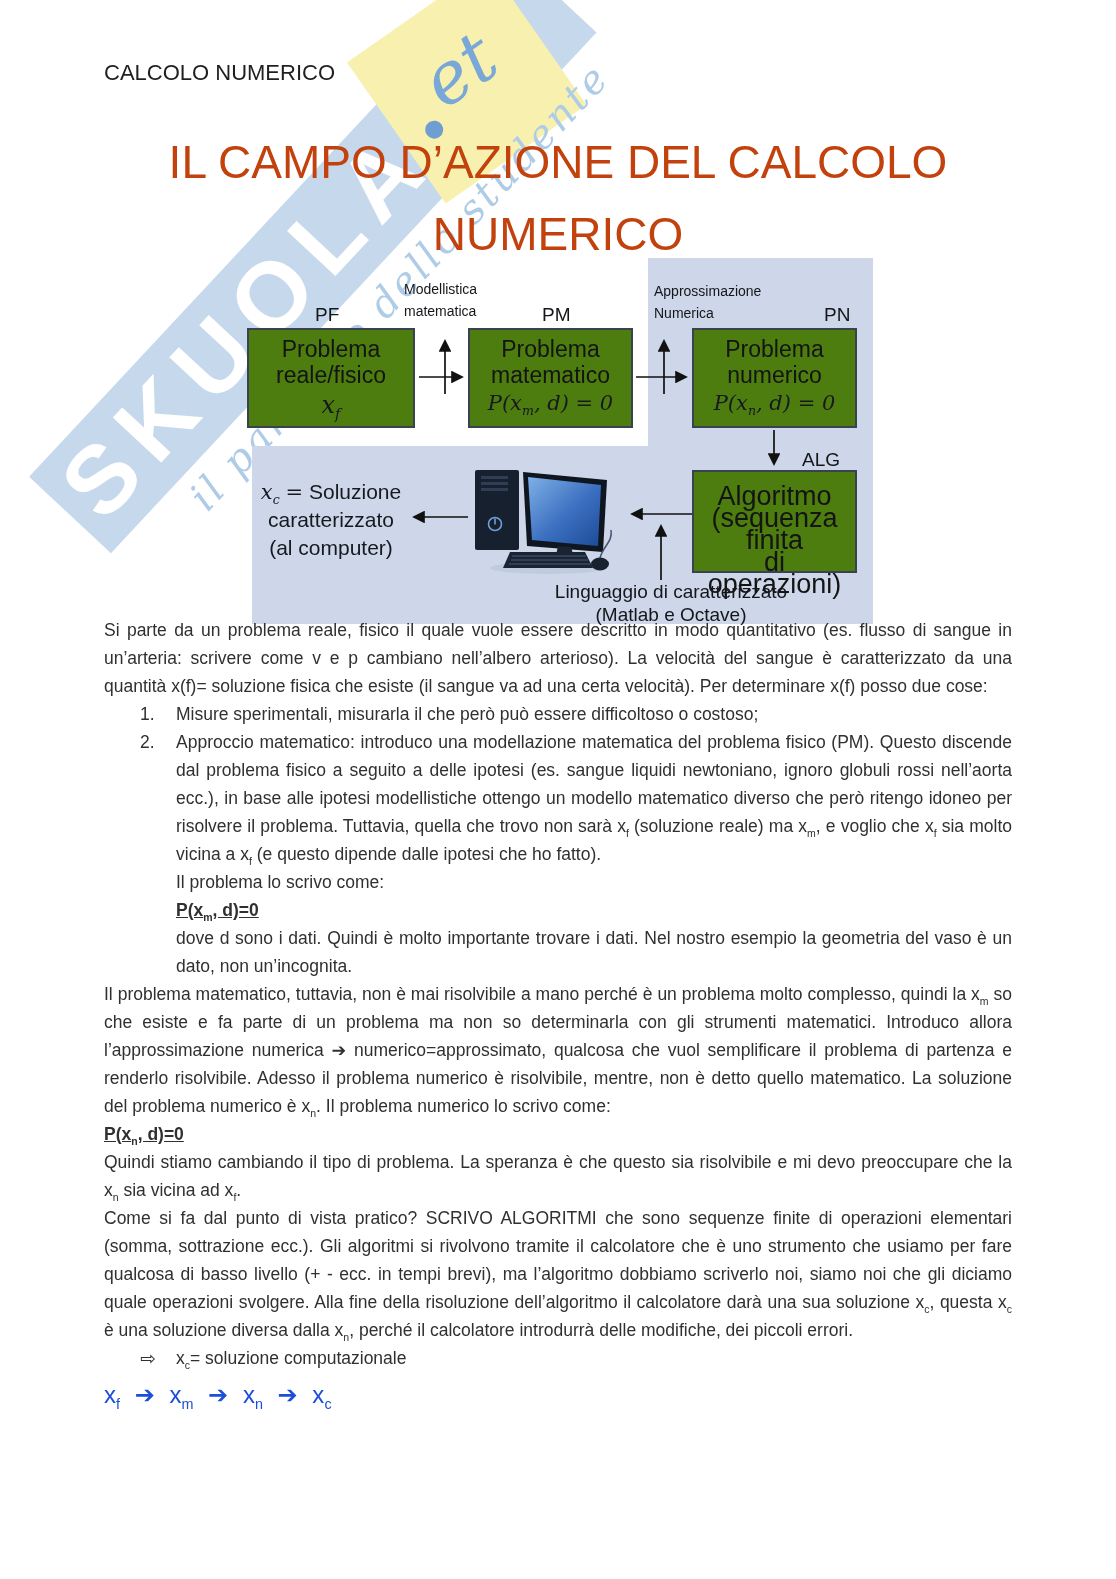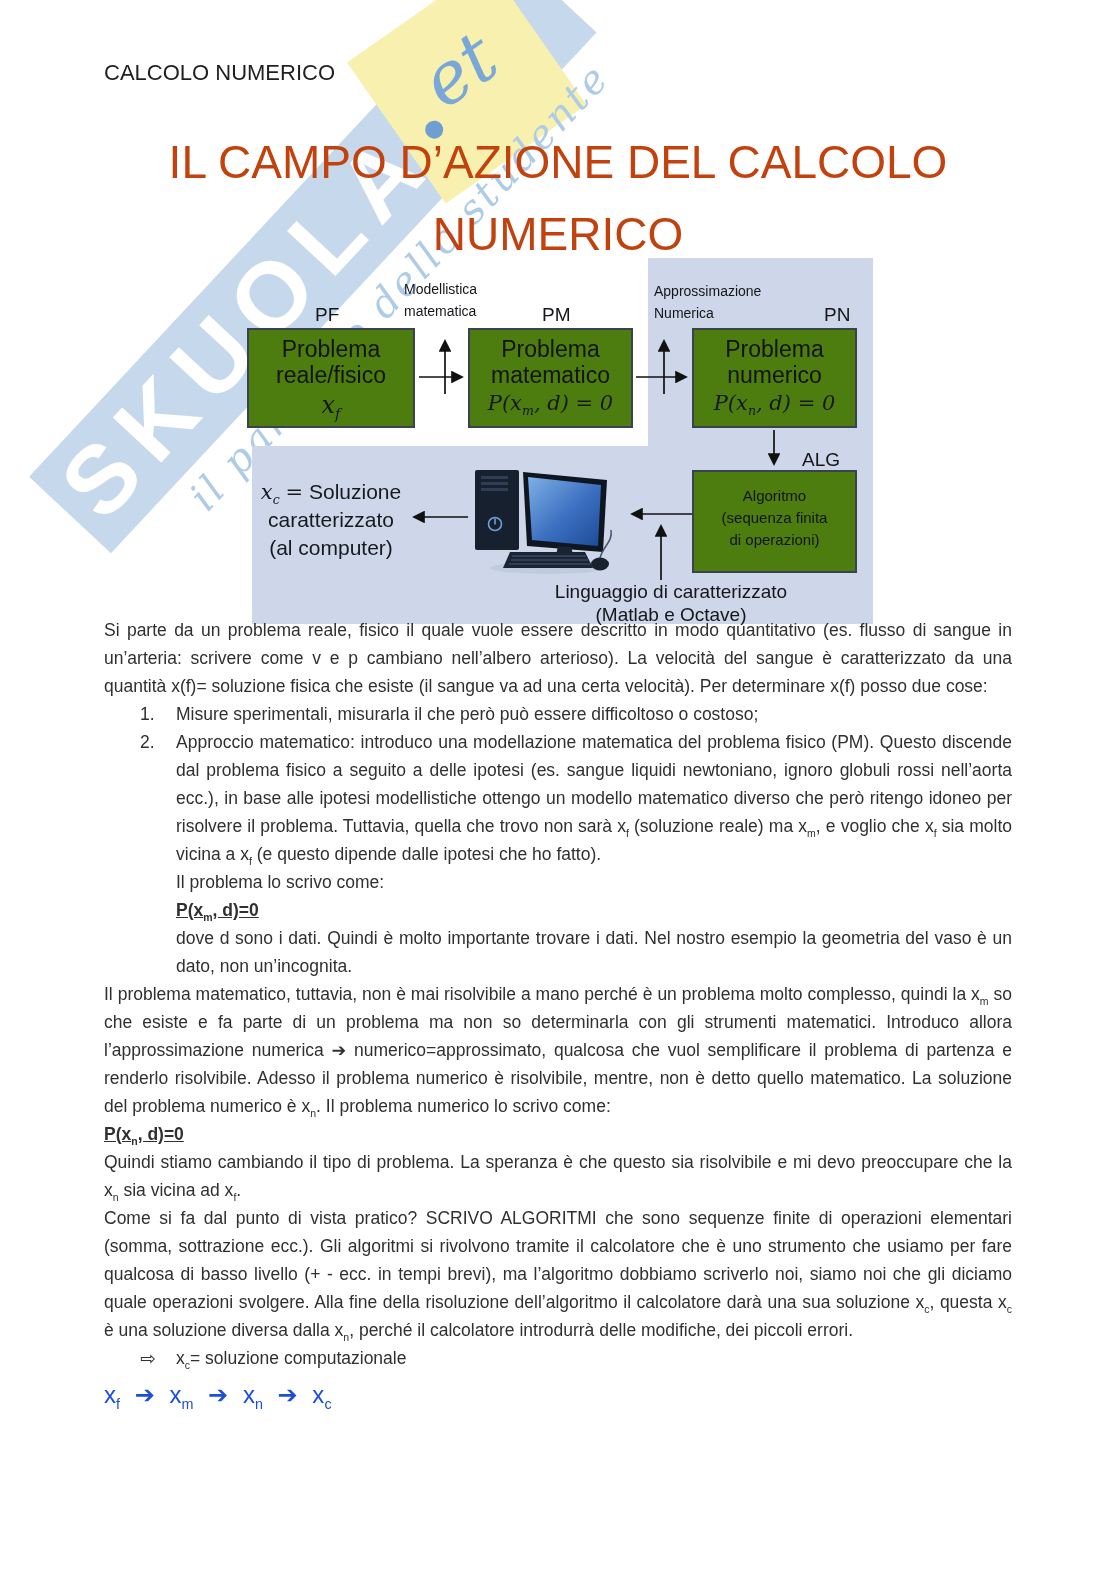--- a/index.html
+++ b/index.html
@@ -132,21 +132,21 @@
     </div>
     <div class="dbox" style="left:228px; top:70px;">
       <div class="bt"><span>Problema</span><br><span>matematico</span></div>
       <div class="bm dmath">P(x<sub>m</sub>, d) = 0</div>
     </div>
     <div class="dbox" style="left:452px; top:70px;">
       <div class="bt"><span>Problema</span><br><span>numerico</span></div>
       <div class="bm dmath">P(x<sub>n</sub>, d) = 0</div>
     </div>
     <div class="dbox" style="left:452px; top:212px; height:103px;">
-      <div style="font-size:15px; line-height:22px; margin-top:13px;">
+      <div style="font-size:27px; line-height:22px; margin-top:13px;">
         <span>Algoritmo</span><br>
         <span>(sequenza finita</span><br>
         <span>di operazioni)</span>
       </div>
     </div>
 
     <div class="sol-block">
       <div>
         <span class="dmath">x<sub>c</sub></span>
         <span class="dmath">=</span>

